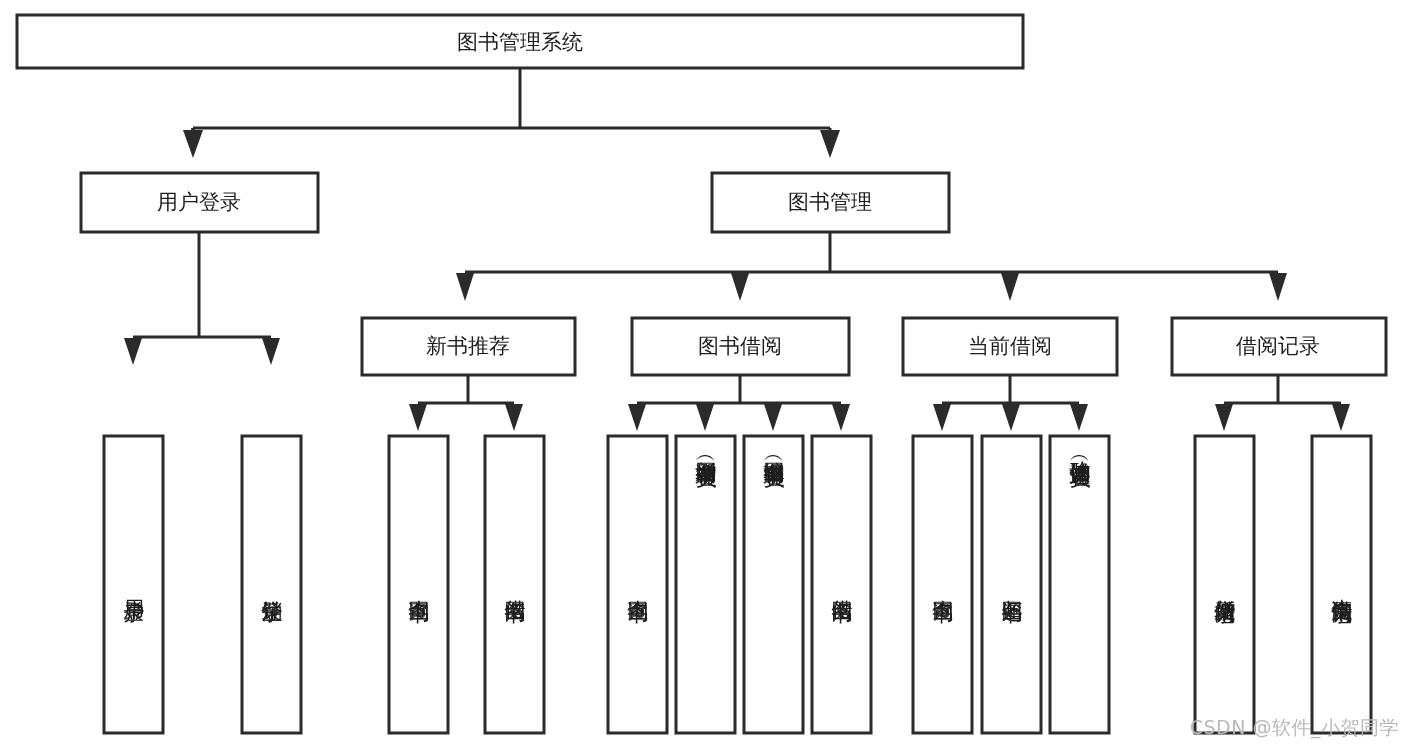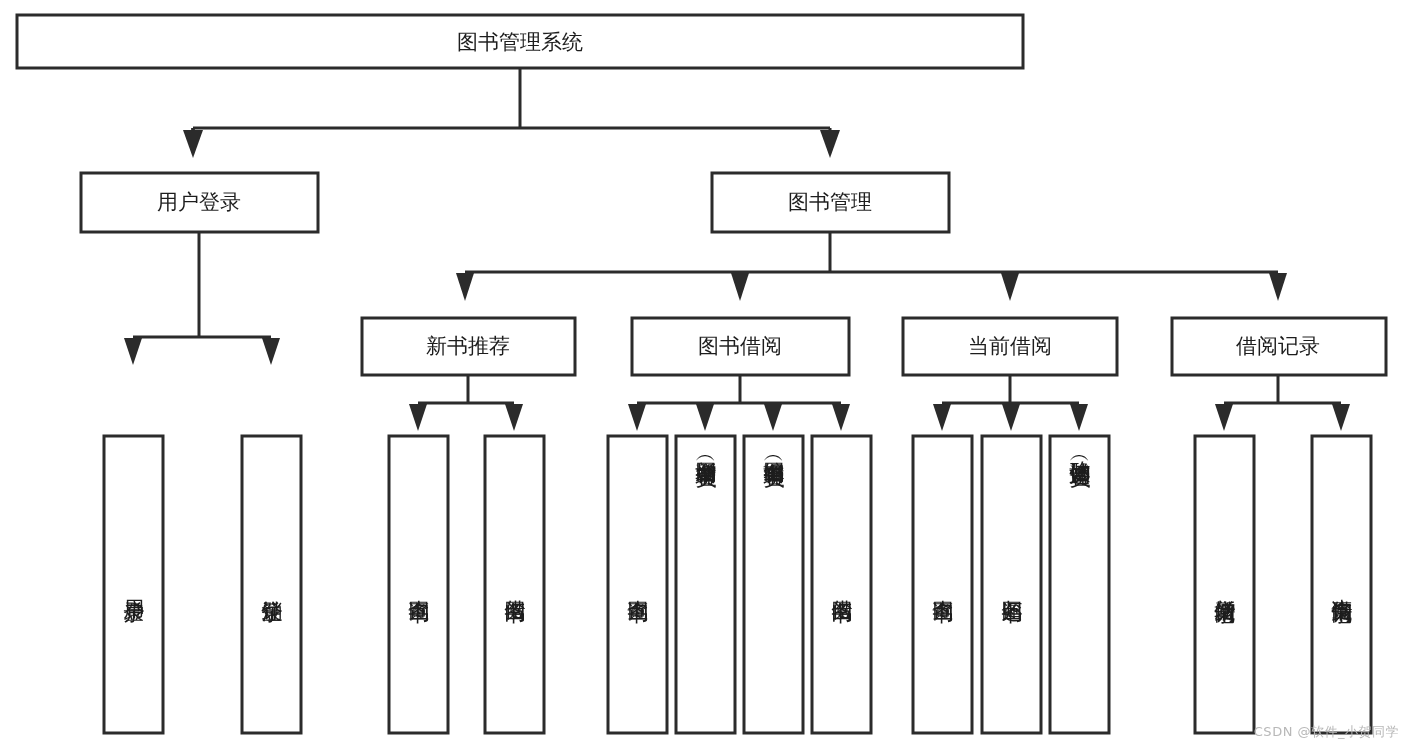--- a/index.html
+++ b/index.html
@@ -25,21 +25,21 @@
     line-height:1;
     letter-spacing:1px;
     display:flex;align-items:center;justify-content:center;
     pointer-events:none;
     white-space:nowrap;
   }
   .vlabel-wrap{position:absolute;display:flex;align-items:center;justify-content:center;}
   .watermark{
     position:absolute;right:6px;bottom:6px;
     font-family:"DejaVu Sans","Liberation Sans",sans-serif;
-    font-size:13px;color:#b8b8b8;letter-spacing:0.5px;white-space:nowrap;
+    font-size:19px;color:#b8b8b8;letter-spacing:0.5px;white-space:nowrap;
   }
 </style>
 </head>
 <body>
 
 <div id="stage">
 
   <svg id="diagram" viewBox="0 0 1405 747">
 
     <g>

